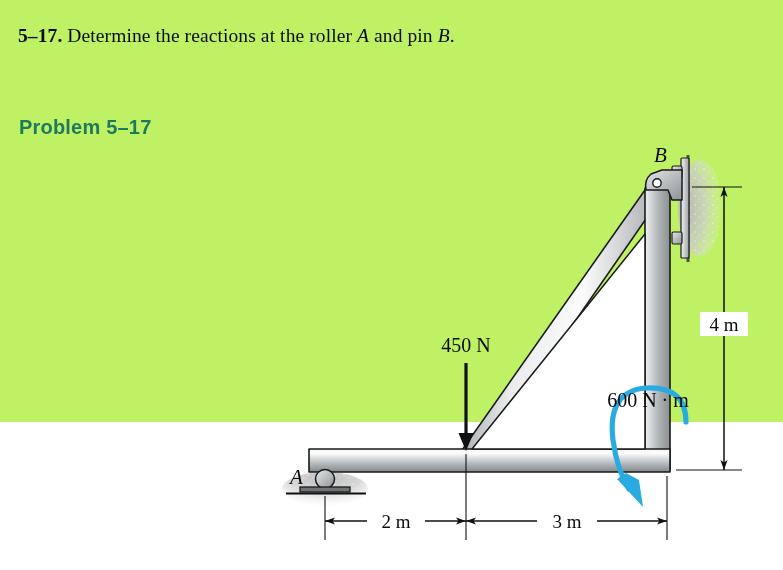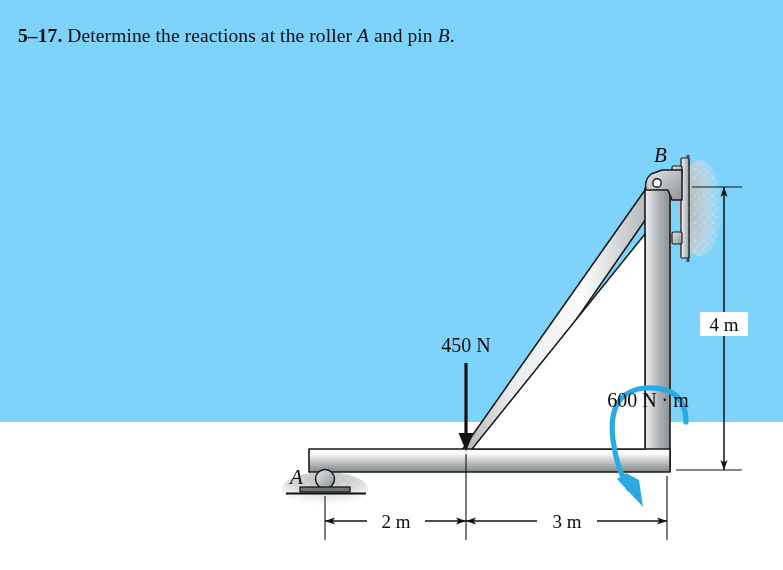--- a/index.html
+++ b/index.html
@@ -14,21 +14,21 @@
     overflow: hidden;
     font-family: "Liberation Serif", serif;
     color: #000000;
   }
 
   #page {
     position: absolute;
     left: 0; top: 0;
     width: 783px;
     height: 422px;
-    background: #7dd3fc;
+    background: #bef264;
   }
 
   
   #problem-statement {
     position: absolute;
     left: 18px;
     top: 23px;
     width: 740px;
     font-family: "Liberation Serif", serif;
     font-size: 19.5px;
@@ -79,20 +79,21 @@
 </style>
 </head>
 <body>
 
 <div id="page">
 
   <div id="problem-statement">
     <span class="num">5–17.</span><span> Determine the reactions at the roller </span><span class="var">A</span><span> and pin </span><span class="var">B</span><span>.</span>
   </div>
 
+  <div id="figure-heading" style="color: rgb(30, 122, 94);">Problem 5–17</div>
 
   <div id="figure-canvas">
     <svg width="783" height="430" viewBox="0 0 783 430" xmlns="http://www.w3.org/2000/svg">
       <defs>
 
         <linearGradient id="gradBeamH" x1="0" y1="0" x2="0" y2="1">
           <stop offset="0%" stop-color="#f4f5f6"></stop>
           <stop offset="18%" stop-color="#fdfdfd"></stop>
           <stop offset="45%" stop-color="#d2d5d7"></stop>
           <stop offset="72%" stop-color="#a8adb0"></stop>

